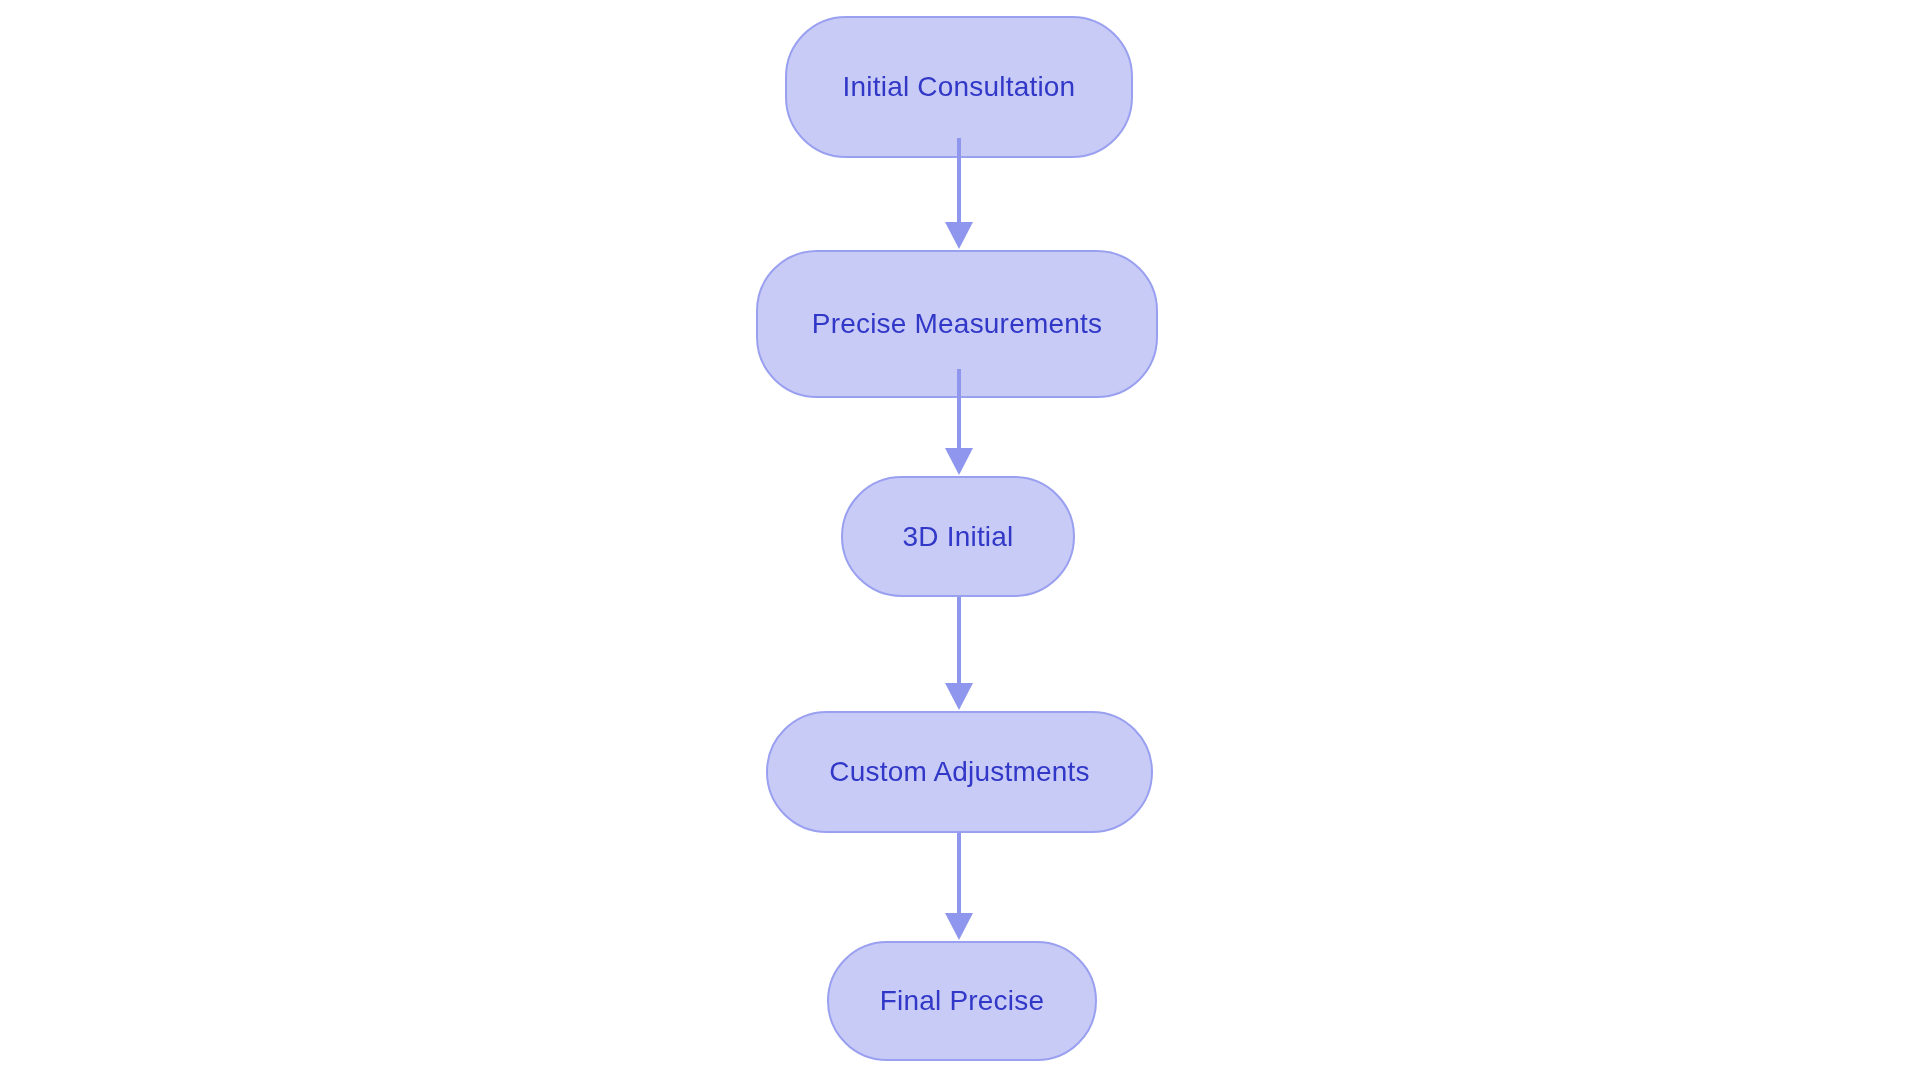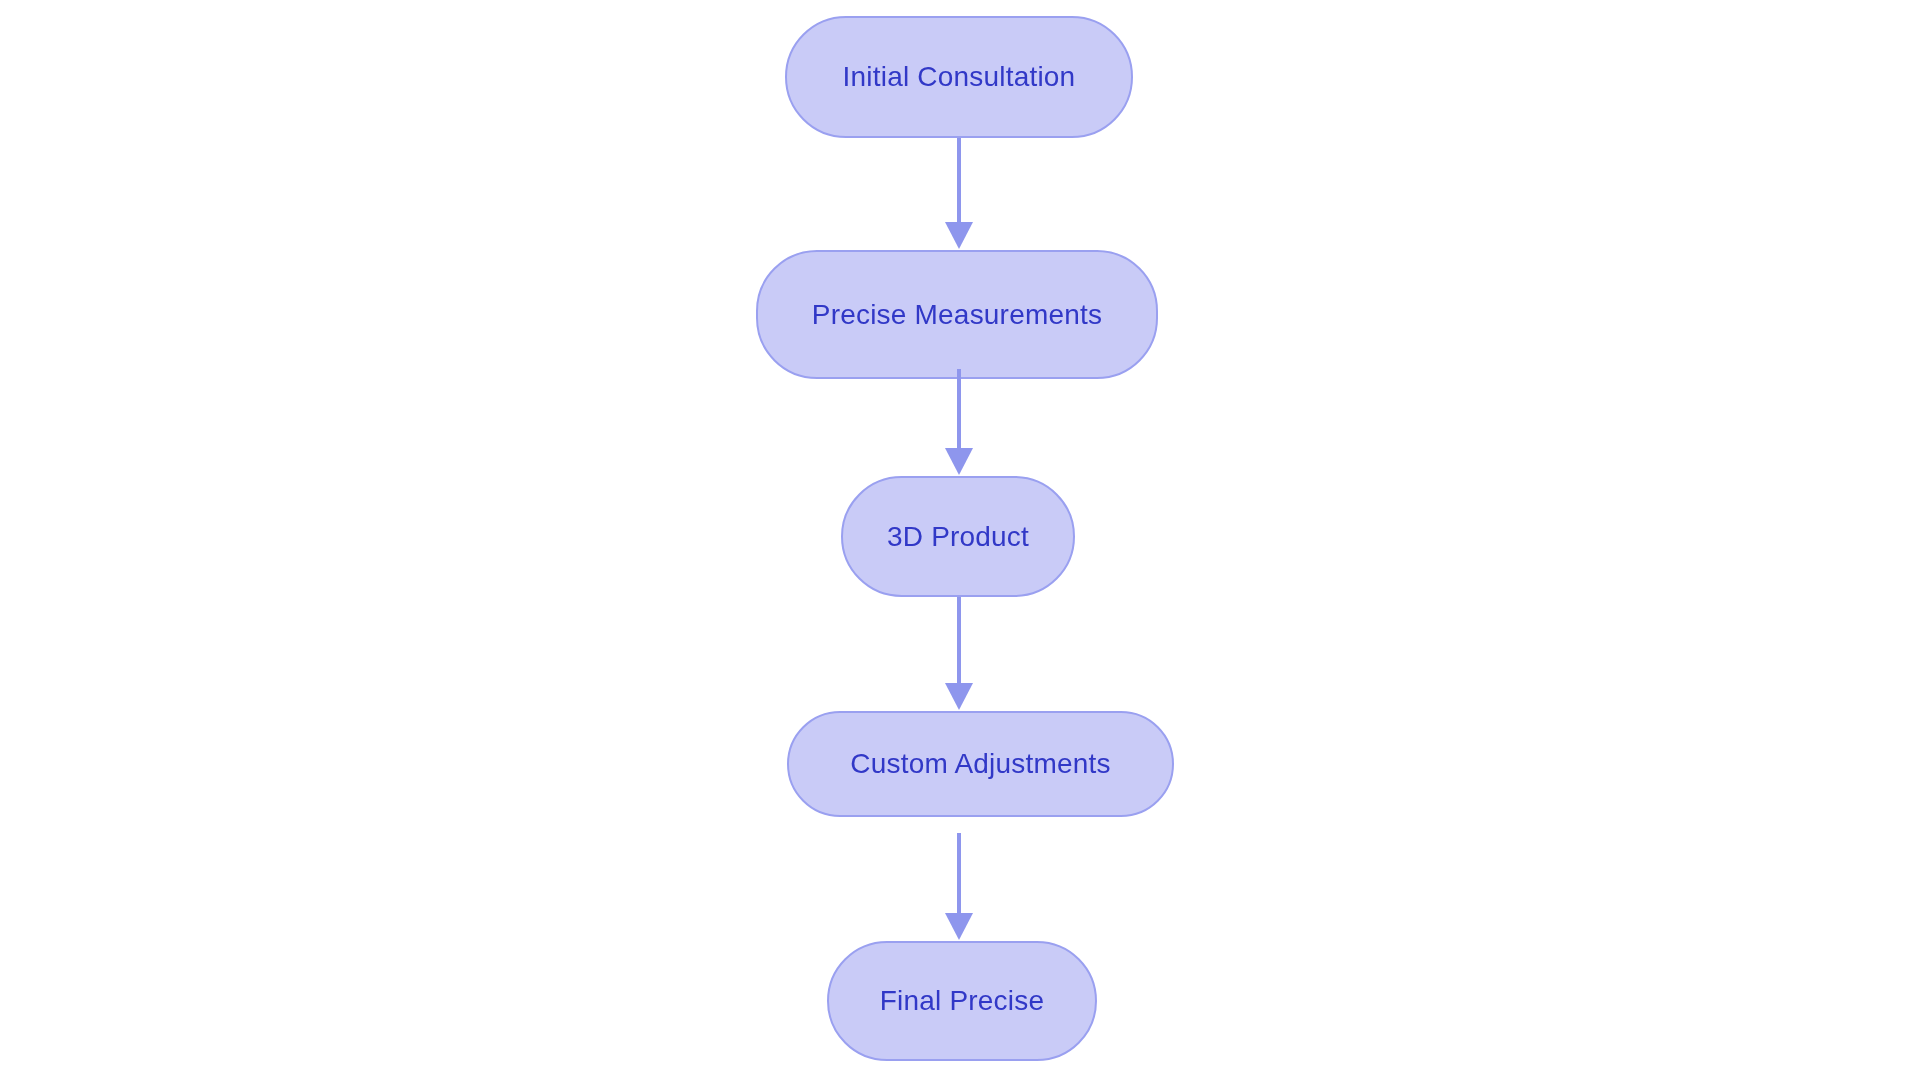--- a/index.html
+++ b/index.html
@@ -23,24 +23,24 @@
     box-sizing: border-box;
     background: var(--node-fill, #c9cbf7);
     border: 2px solid var(--node-border, #9aa0f0);
     border-radius: 61px;
     color: var(--text-color, #3138c7);
     font-size: 28px;
     font-weight: 500;
     letter-spacing: 0.2px;
     white-space: nowrap;
   }
-  #node-0 { left: 785px; top: 16px;  width: 348px; height: 122px; }
-  #node-1 { left: 756px; top: 250px; width: 402px; height: 129px; }
+  #node-0 { left: 785px; top: 16px;  width: 348px; height: 142px; }
+  #node-1 { left: 756px; top: 250px; width: 402px; height: 148px; }
   #node-2 { left: 841px; top: 476px; width: 234px; height: 121px; }
-  #node-3 { left: 787px; top: 711px; width: 387px; height: 106px; align-items: center; }
+  #node-3 { left: 766px; top: 711px; width: 387px; height: 122px; align-items: center; }
   #node-4 { left: 827px; top: 941px; width: 270px; height: 120px; }
 
   .arrow {
     position: absolute;
     left: 959px;
     transform: translateX(-50%);
     display: flex;
     flex-direction: column;
     align-items: center;
   }
@@ -77,21 +77,21 @@
   <div class="node" id="node-1">
     <span>Precise Measurements</span>
   </div>
 
   <div class="arrow" id="arrow-1">
     <div class="shaft"></div>
     <div class="head"></div>
   </div>
 
   <div class="node" id="node-2">
-    <span>3D Product</span>
+    <span>3D Initial</span>
   </div>
 
   <div class="arrow" id="arrow-2">
     <div class="shaft"></div>
     <div class="head"></div>
   </div>
 
   <div class="node" id="node-3">
     <span>Custom Adjustments</span>
   </div>

